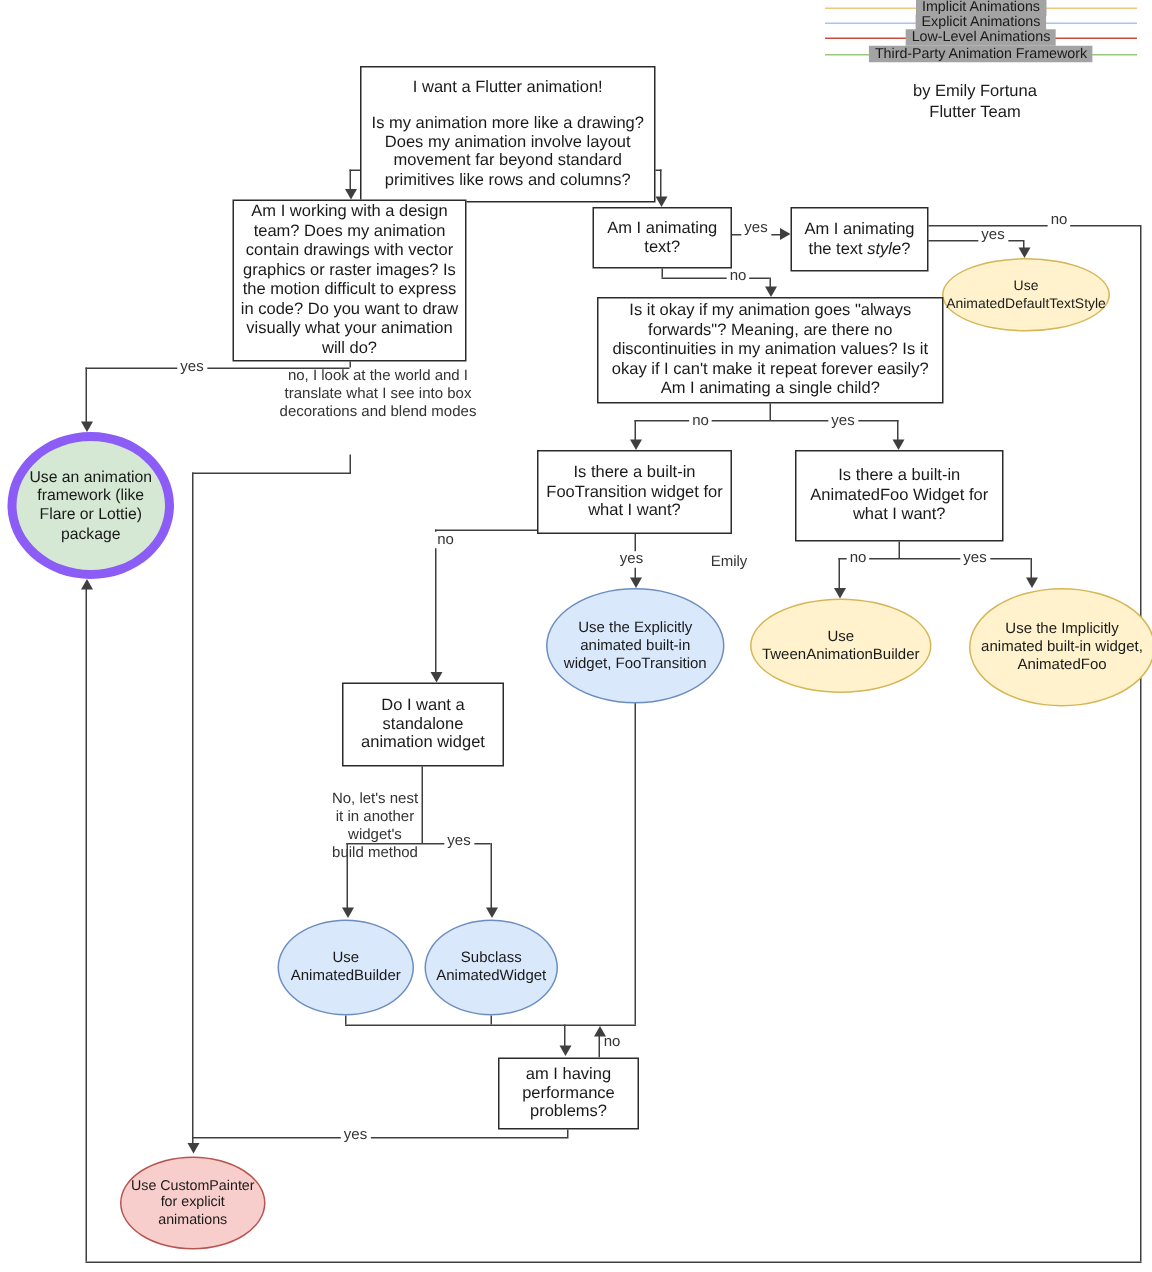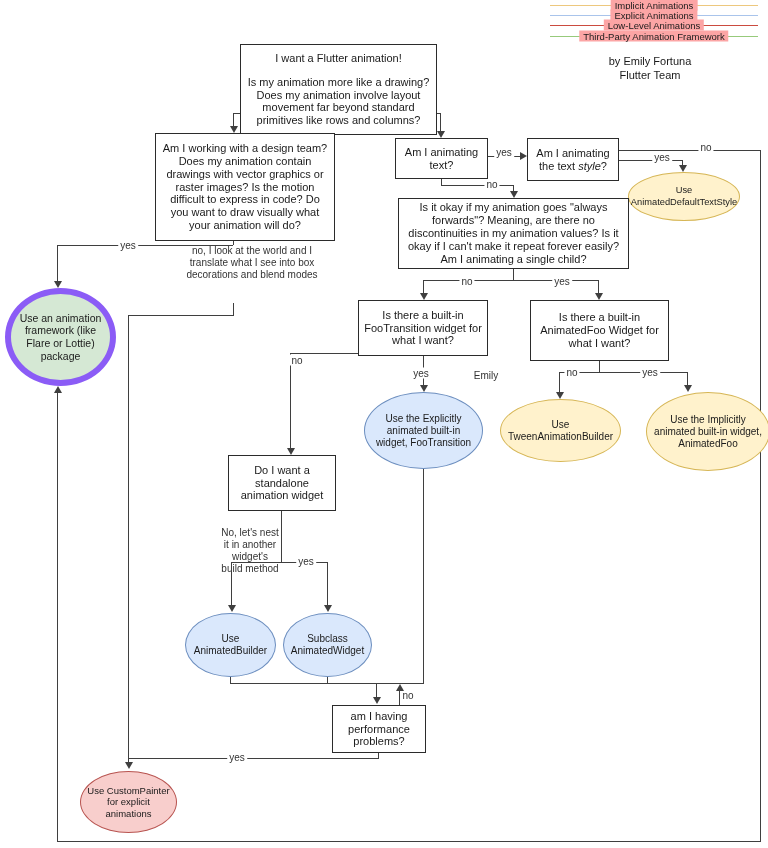--- a/index.html
+++ b/index.html
@@ -20,21 +20,21 @@
   .ell.blue{background:#DAE8FC;border:1px solid #6C8EBF;}
   .ell.green{background:#D5E8D4;border:6px solid #8b5cf6;}
   .ell.red{background:#F8CECC;border:1px solid #B85450;}
   
   .lbl{position:absolute;font-size:10px;color:#333;background:#fff;padding:0 2px;transform:translate(-50%,-50%);white-space:nowrap;}
   .lbl.plain{background:transparent;}
   .lblblock{position:absolute;font-size:10px;color:#333;text-align:center;line-height:1.2;transform:translateX(-50%);}
   
   .legend-row{position:absolute;height:10px;}
   .legend-line{position:absolute;left:0;right:0;top:50%;height:1px;}
-  .legend-text{position:absolute;left:50%;top:50%;transform:translate(-50%,-50%);background:#fca5a5;padding:0 4px;
+  .legend-text{position:absolute;left:50%;top:50%;transform:translate(-50%,-50%);background:#a3a3a3;padding:0 4px;
                font-size:9.5px;white-space:nowrap;color:#1a1a1a;text-align:center;}
   .byline{position:absolute;text-align:center;font-size:11px;line-height:1.25;transform:translateX(-50%);}
   .startbox p{margin:0;}
   .startbox p + p{margin-top:11px;}
 </style>
 </head>
 <body>
 
 <div class="stage">
 
@@ -153,21 +153,21 @@
 
   <i class="ln" style="left:378px;top:752px;width:1px;height:6px;"></i>
   <i class="ln" style="left:128px;top:758px;width:251px;height:1px;"></i>
   <span class="lbl" style="left:237px;top:757px;">yes</span>
 
   <div class="box startbox" style="left:240px;top:8px;width:197px;height:91px;flex-direction:column;margin-top:36px;">
     <p>I want a Flutter animation!</p>
     <p>Is my animation more like a drawing? Does my animation involve layout movement far beyond standard primitives like rows and columns?</p>
   </div>
 
-  <div class="box" style="left:155px;top:133px;width:180px;height:108px;">
+  <div class="box" style="left:155px;top:133px;width:156px;height:108px;">
     <span>Am I working with a design team? Does my animation contain drawings with vector graphics or raster images? Is the motion difficult to express in code? Do you want to draw visually what your animation will do?</span>
   </div>
 
   <div class="box" style="left:395px;top:138px;width:93px;height:41px;">
     <span>Am I animating text?</span>
   </div>
 
   <div class="box" style="left:527px;top:138px;width:92px;height:43px;">
     <span><span>Am I animating the text </span><i>style</i><span>?</span></span>
   </div>

